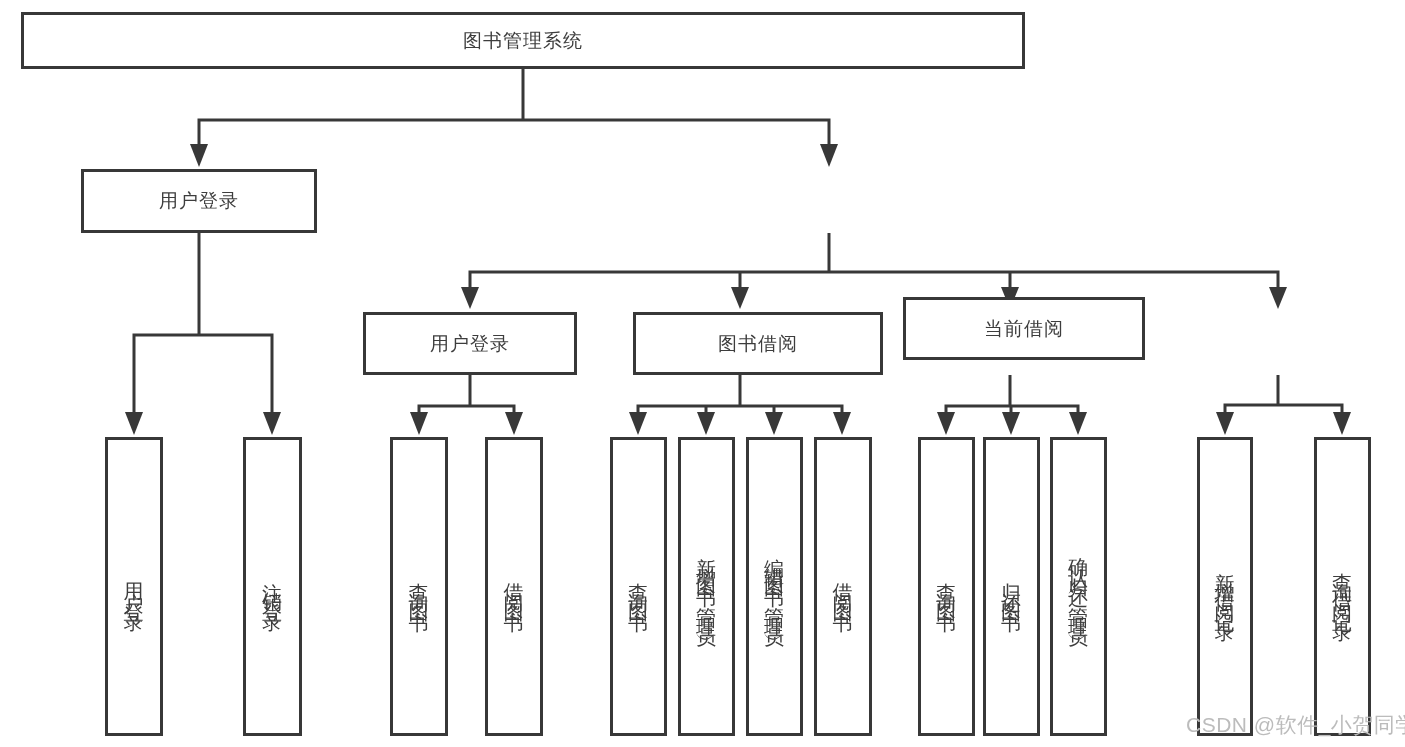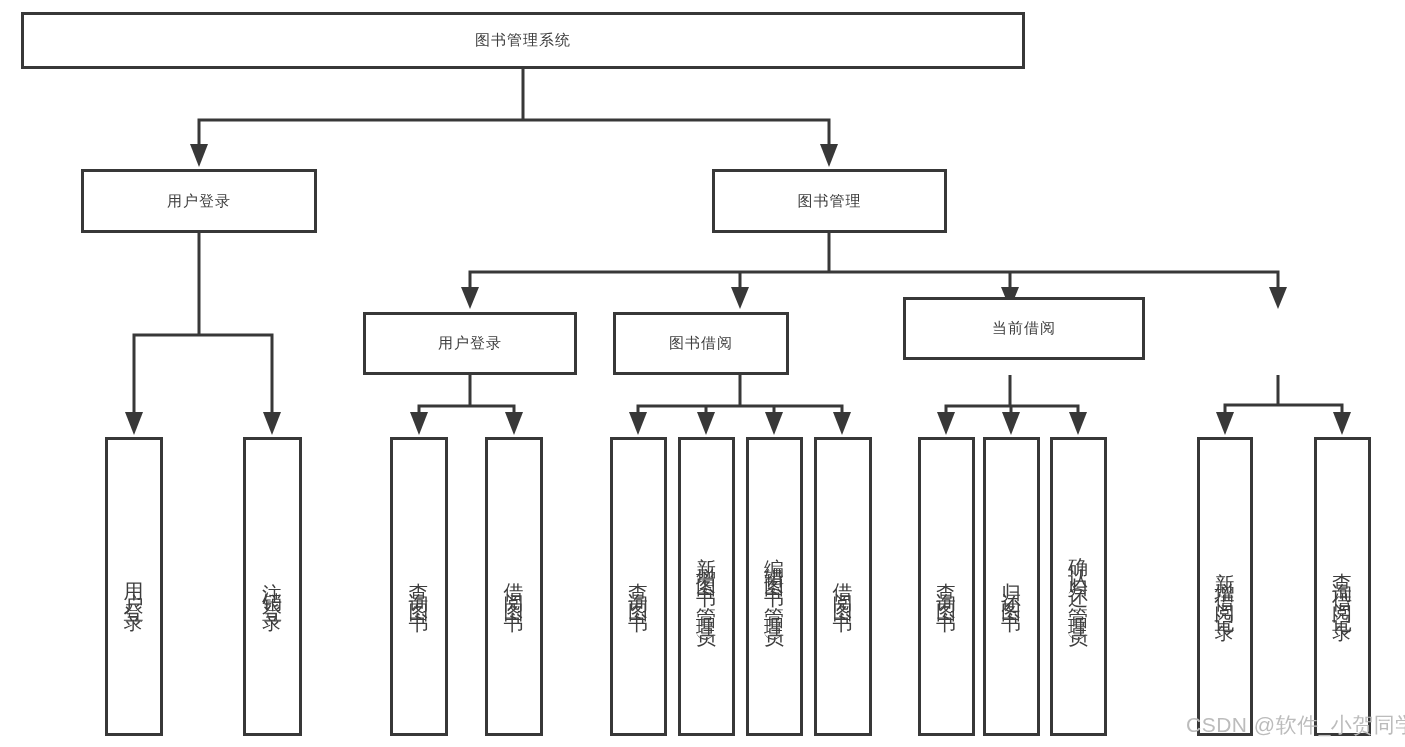--- a/index.html
+++ b/index.html
@@ -27,21 +27,21 @@
     background: #ffffff;
     border: 3px solid #383838;
     display: flex;
     align-items: center;
     justify-content: center;
   }
   .node span {
     color: #3d3d3d;
   }
   .h span {
-    font-size: 15px;
+    font-size: 19px;
     letter-spacing: 1px;
     white-space: nowrap;
   }
   .v span {
     writing-mode: vertical-rl;
     text-orientation: mixed;
     font-size: 20px;
     letter-spacing: 10px;
     line-height: 1;
     white-space: nowrap;
@@ -94,28 +94,25 @@
     </g>
   </svg>
 
   <div class="node h" style="left:21px;top:12px;width:1004px;height:57px">
     <span>图书管理系统</span>
   </div>
 
   <div class="node h" style="left:81px;top:169px;width:236px;height:64px">
     <span>用户登录</span>
   </div>
-  <div class="node h" style="left:712px;top:169px;width:235px;height:64px">
-    <span>图书管理</span>
-  </div>
 
   <div class="node h" style="left:363px;top:312px;width:214px;height:63px">
     <span>用户登录</span>
   </div>
-  <div class="node h" style="left:613px;top:312px;width:176px;height:63px">
+  <div class="node h" style="left:633px;top:312px;width:250px;height:63px">
     <span>图书借阅</span>
   </div>
   <div class="node h" style="left:903px;top:297px;width:242px;height:63px">
     <span>当前借阅</span>
   </div>
 
   <div class="node v" style="left:105px;top:437px;width:58px;height:299px">
     <span>用户登录</span>
   </div>
   <div class="node v" style="left:243px;top:437px;width:59px;height:299px">

